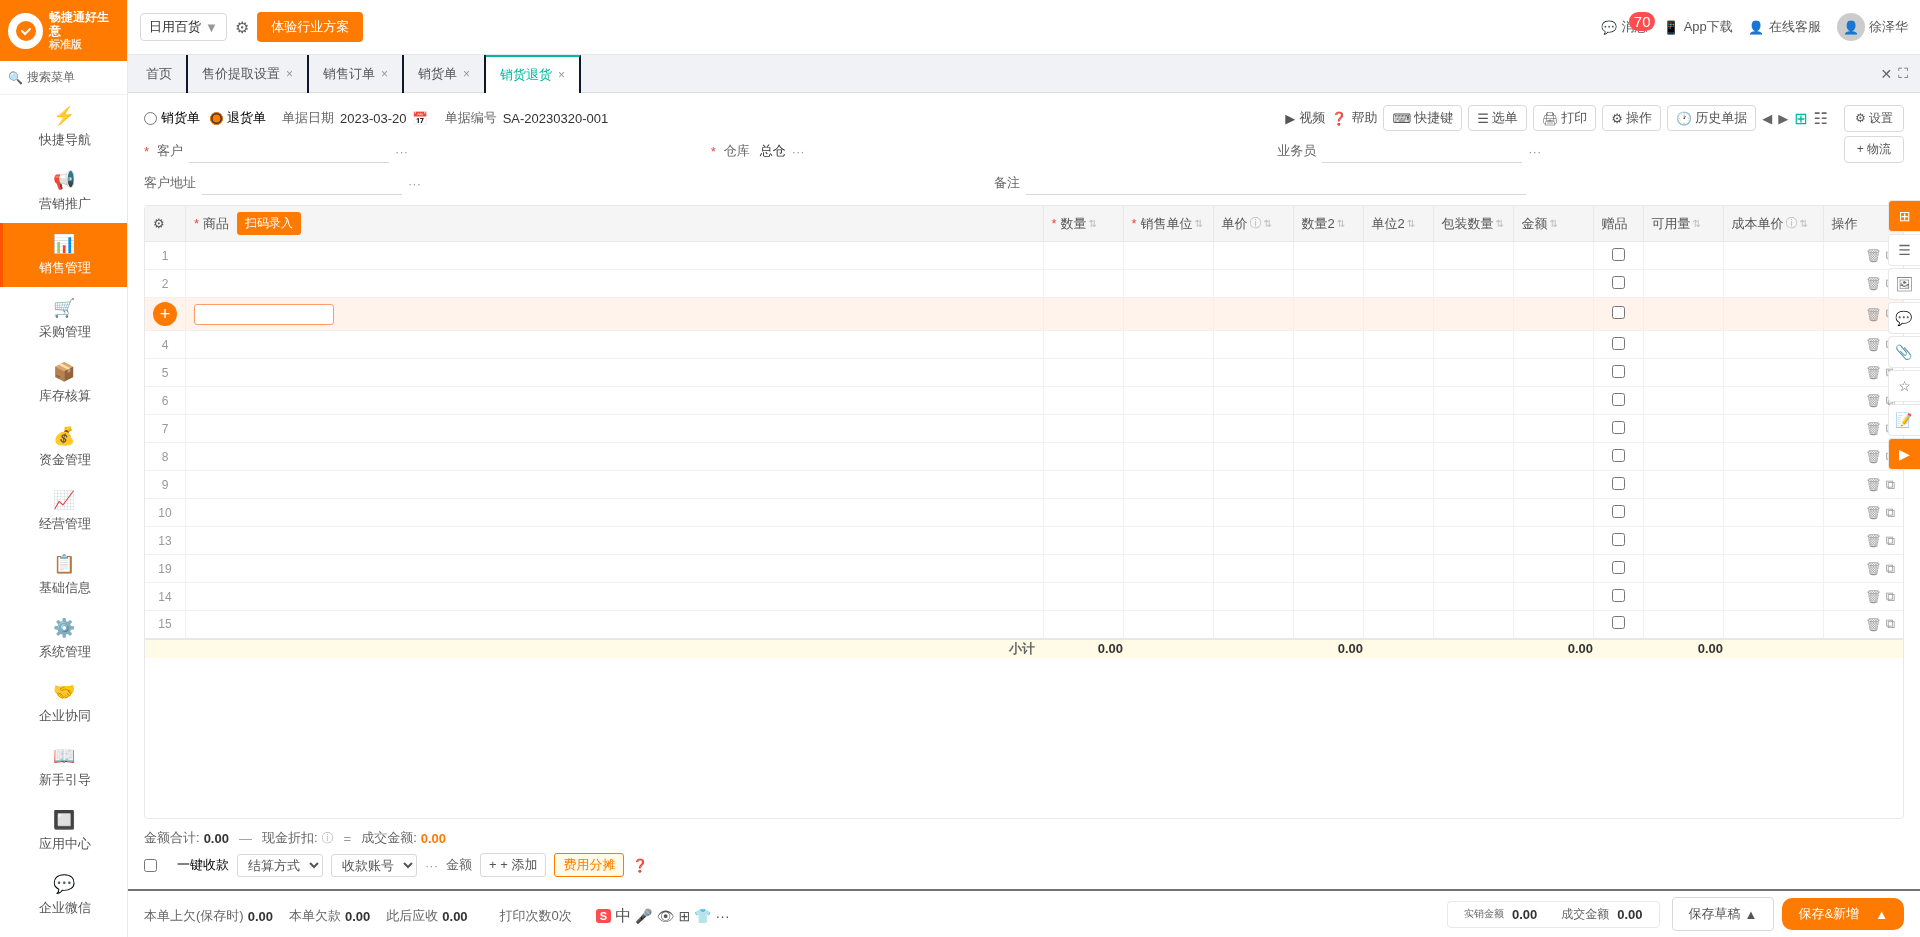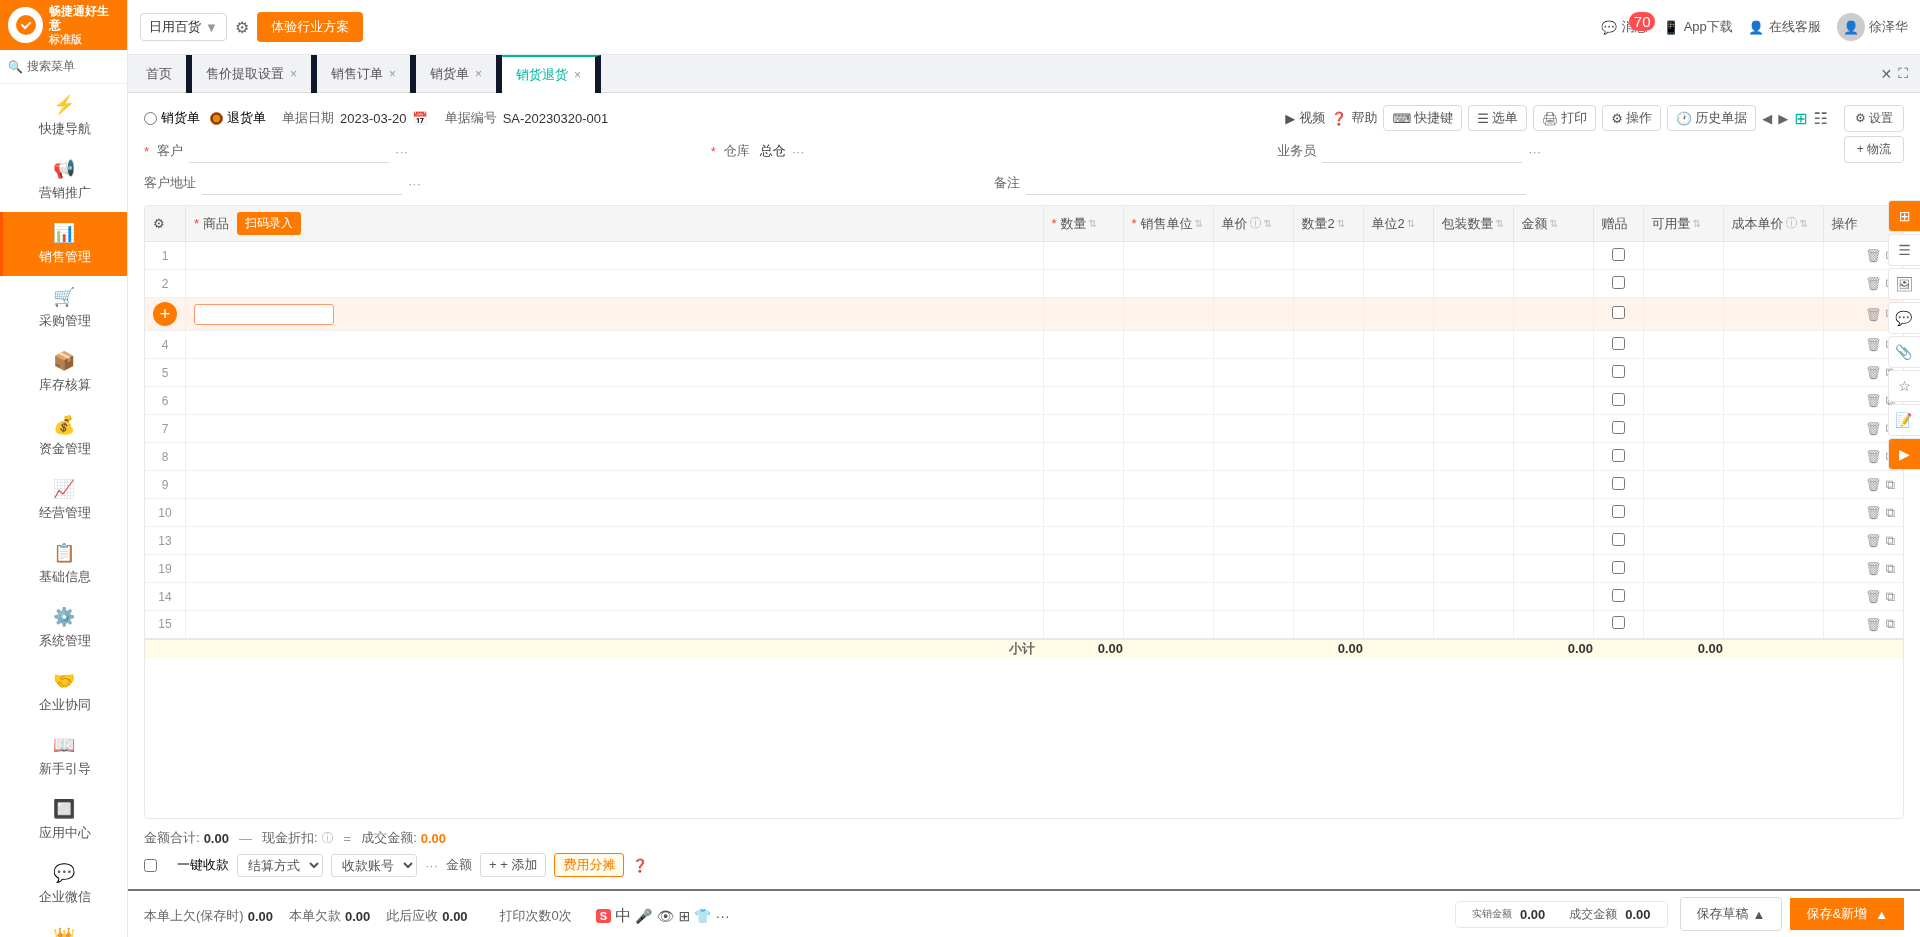--- a/index.html
+++ b/index.html
@@ -1,20 +1,20 @@
 <!DOCTYPE html>
 <html><head>
   <meta charset="utf-8">
   <style>
     * { box-sizing: border-box; margin: 0; padding: 0; font-family: 'Microsoft YaHei', Arial, sans-serif; font-size: 13px; }
     body { background: #f5f5f5; display: flex; height: 937px; overflow: hidden; }
 
     
     .sidebar { width: 128px; background: #fff; display: flex; flex-direction: column; border-right: 1px solid #e8e8e8; flex-shrink: 0; }
-    .sidebar-logo { background: #ff7a00; padding: 10px 8px; display: flex; align-items: center; gap: 6px; color: #fff; font-size: 14px; font-weight: bold; height: 50px; }
+    .sidebar-logo { background: #ff7a00; padding: 10px 8px; display: flex; align-items: center; gap: 6px; color: #fff; font-size: 14px; font-weight: bold; height: 61px; }
     .sidebar-logo .logo-icon { width: 36px; height: 36px; background: #fff; border-radius: 50%; display: flex; align-items: center; justify-content: center; }
     .sidebar-logo .logo-icon svg { width: 24px; height: 24px; }
     .sidebar-search { display: flex; align-items: center; padding: 8px; border-bottom: 1px solid #f0f0f0; gap: 4px; cursor: pointer; }
     .sidebar-search span { color: #666; font-size: 12px; }
     .sidebar-item { display: flex; flex-direction: column; align-items: center; justify-content: center; padding: 10px 4px; cursor: pointer; color: #555; font-size: 12px; gap: 4px; border-left: 3px solid transparent; }
     .sidebar-item.active { background: #ff7a00; color: #fff; border-left-color: #ff5500; }
     .sidebar-item .si-icon { font-size: 18px; }
 
     
     .main { flex: 1; display: flex; flex-direction: column; overflow: hidden; }
@@ -27,21 +27,21 @@
     .topbar-gear { cursor: pointer; color: #666; font-size: 16px; }
     .topbar-btn { background: #ff7a00; color: #fff; border: none; border-radius: 4px; padding: 6px 14px; cursor: pointer; font-size: 13px; }
     .topbar-right { display: flex; align-items: center; gap: 16px; }
     .topbar-right .msg { display: flex; align-items: center; gap: 4px; cursor: pointer; color: #555; position: relative; }
     .topbar-right .badge { background: #ff4d4f; color: #fff; border-radius: 10px; padding: 1px 5px; font-size: 15px; position: absolute; top: -6px; right: -8px; }
     .topbar-right .tr-item { display: flex; align-items: center; gap: 4px; cursor: pointer; color: #555; }
     .user-avatar { width: 28px; height: 28px; border-radius: 50%; background: #ccc; display: flex; align-items: center; justify-content: center; color: #fff; font-size: 12px; }
 
     
     .tabbar { background: #f0f2f5; display: flex; align-items: center; border-bottom: 1px solid #ddd; height: 38px; padding: 0 4px; }
-    .tab { display: flex; align-items: center; gap: 6px; padding: 0 14px; height: 38px; cursor: pointer; color: #555; font-size: 13px; border-right: 6px solid #0f172a; position: relative; }
+    .tab { display: flex; align-items: center; gap: 6px; padding: 0 14px; height: 38px; cursor: pointer; color: #555; font-size: 13px; border-right: 2px solid #0f172a; position: relative; }
     .tab.active { background: #fff; color: #00b8a0; border-top: 2px solid #00b8a0; }
     .tab .close-x { color: #999; font-size: 12px; cursor: pointer; }
     .tab-home { color: #555; }
     .tab-end { margin-left: auto; display: flex; align-items: center; gap: 6px; padding-right: 8px; }
     .tab-end .icon-btn { cursor: pointer; color: #666; font-size: 14px; }
 
     
     .content { flex: 1; overflow-y: auto; background: #fff; padding: 12px 16px; display: flex; flex-direction: column; gap: 10px; }
     .radio-group { display: flex; align-items: center; gap: 10px; }
     .radio-item { display: flex; align-items: center; gap: 4px; cursor: pointer; }
@@ -90,21 +90,21 @@
     .pay-select { border: 1px solid #d9d9d9; border-radius: 3px; padding: 2px 6px; color: #555; background: #fff; }
     .add-fee-btn { background: none; border: 1px solid #d9d9d9; border-radius: 3px; padding: 2px 8px; cursor: pointer; color: #555; }
     .fee-split-btn { background: #fff; border: 1px solid #d9d9d9; border-radius: 3px; padding: 2px 8px; cursor: pointer; color: #555; }
     .fee-split-btn.active { background: #fffbe6; border-color: #ff7a00; color: #ff7a00; }
     .bottom-stats { display: flex; align-items: center; gap: 16px; font-size: 12px; color: #666; margin-top: 4px; }
     .stat-item { display: flex; align-items: center; gap: 4px; }
 
     
     .bottom-actions { display: flex; align-items: center; justify-content: flex-end; gap: 8px; padding: 8px 16px; background: #fff; border-top: 1px solid #e8e8e8; }
     .btn-draft { border: 1px solid #d9d9d9; border-radius: 4px; padding: 7px 16px; cursor: pointer; background: #fff; color: #555; font-size: 13px; display: flex; align-items: center; gap: 4px; }
-    .btn-save { background: #ff7a00; color: #fff; border: none; border-radius: 0; padding: 7px 16px; cursor: pointer; font-size: 13px; display: flex; align-items: center; gap: 8px; }
+    .btn-save { background: #ff7a00; color: #fff; border: none; border-radius: 10px; padding: 7px 16px; cursor: pointer; font-size: 13px; display: flex; align-items: center; gap: 16px; }
 
     
     ::-webkit-scrollbar { width: 6px; height: 6px; }
     ::-webkit-scrollbar-track { background: #f1f1f1; }
     ::-webkit-scrollbar-thumb { background: #ccc; border-radius: 3px; }
 
     
     .right-float { position: fixed; right: 0; top: 200px; display: flex; flex-direction: column; gap: 2px; }
     .rf-item { background: #fff; border: 1px solid #e8e8e8; border-right: none; width: 32px; height: 32px; display: flex; align-items: center; justify-content: center; cursor: pointer; color: #666; font-size: 14px; border-radius: 4px 0 0 4px; }
     .rf-item.active { background: #ff7a00; color: #fff; }

